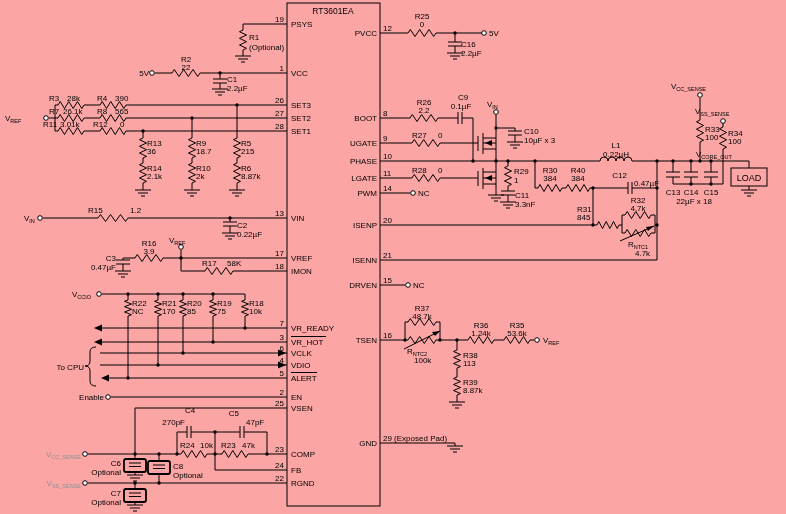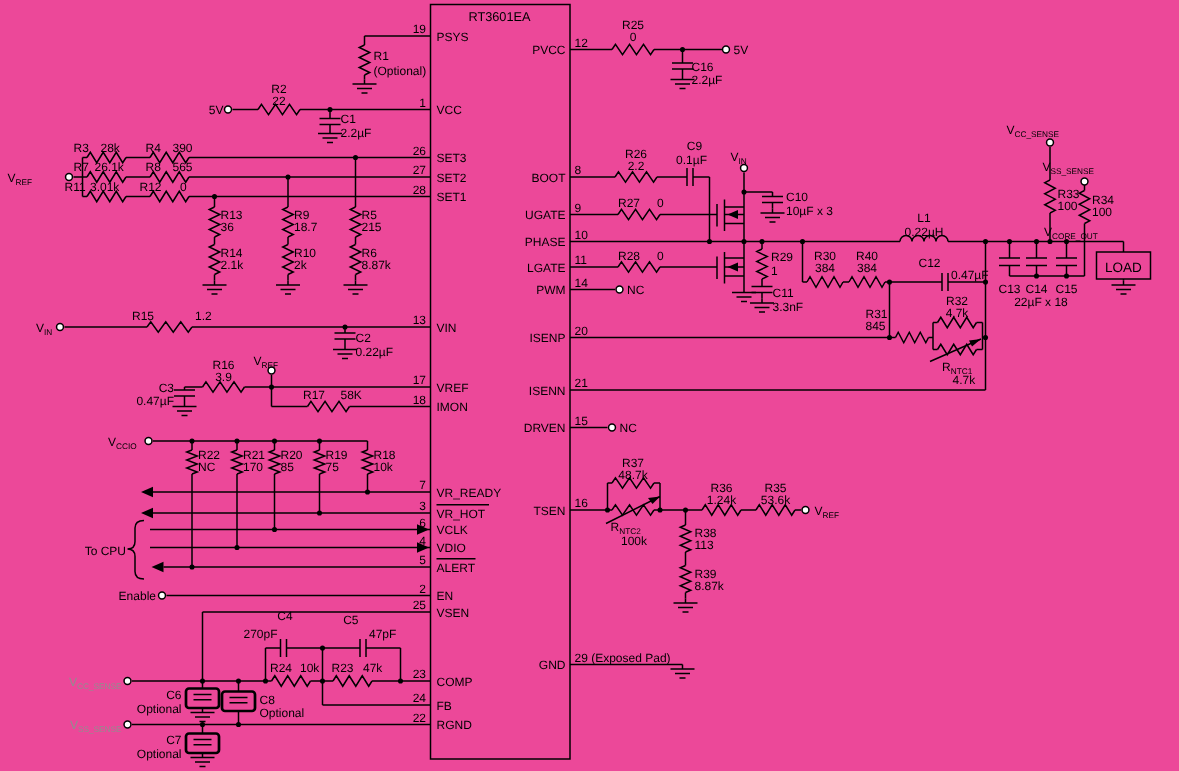--- a/index.html
+++ b/index.html
@@ -1,16 +1,16 @@
 <!DOCTYPE html>
 <html><head>
 <meta charset="utf-8">
 <style>
   html,body{margin:0;padding:0;background:#fff}
-  #canvas{position:relative;width:786px;height:514px;background:#ec4899}
+  #canvas{position:relative;width:786px;height:514px;background:#fca5a5}
   svg{display:block}
   svg text{font-family:"Liberation Sans",sans-serif;fill:#000;font-size:8px}
   .sub{font-size:5.5px}
   .t9{font-size:9px}
   .ttl{font-size:8.5px}
   .wire{fill:none;stroke:#000;stroke-width:1}
   .thick{fill:none;stroke:#000;stroke-width:1.8}
   .solid{fill:#000;stroke:none}
   .term{fill:#fff;stroke:#000;stroke-width:1}
   .gray{fill:#8f8f8f}

